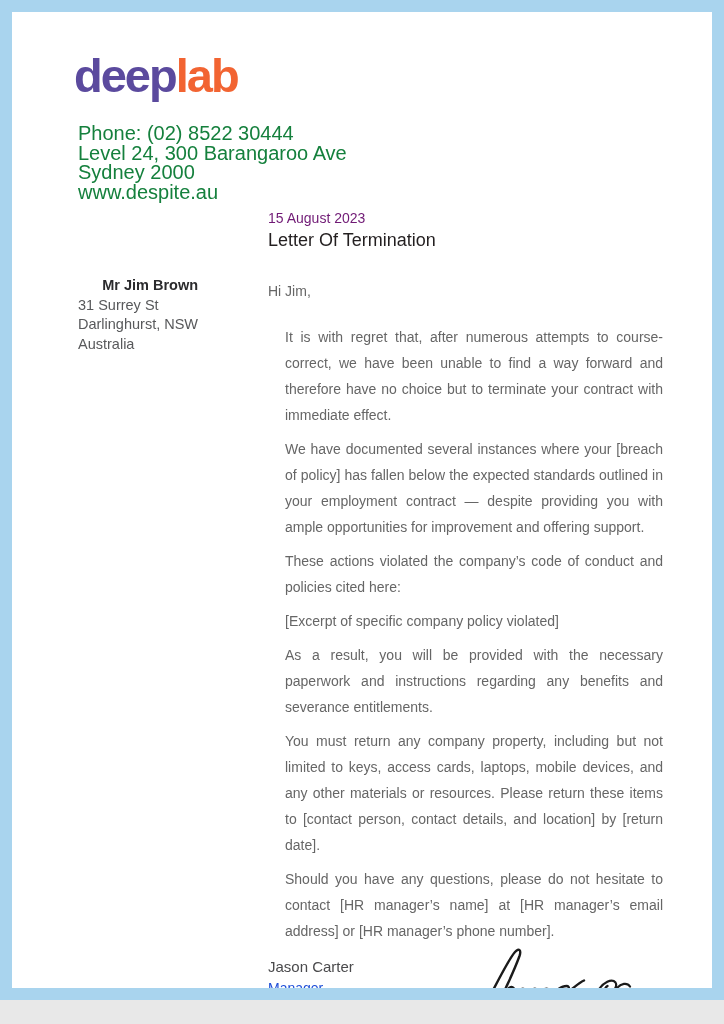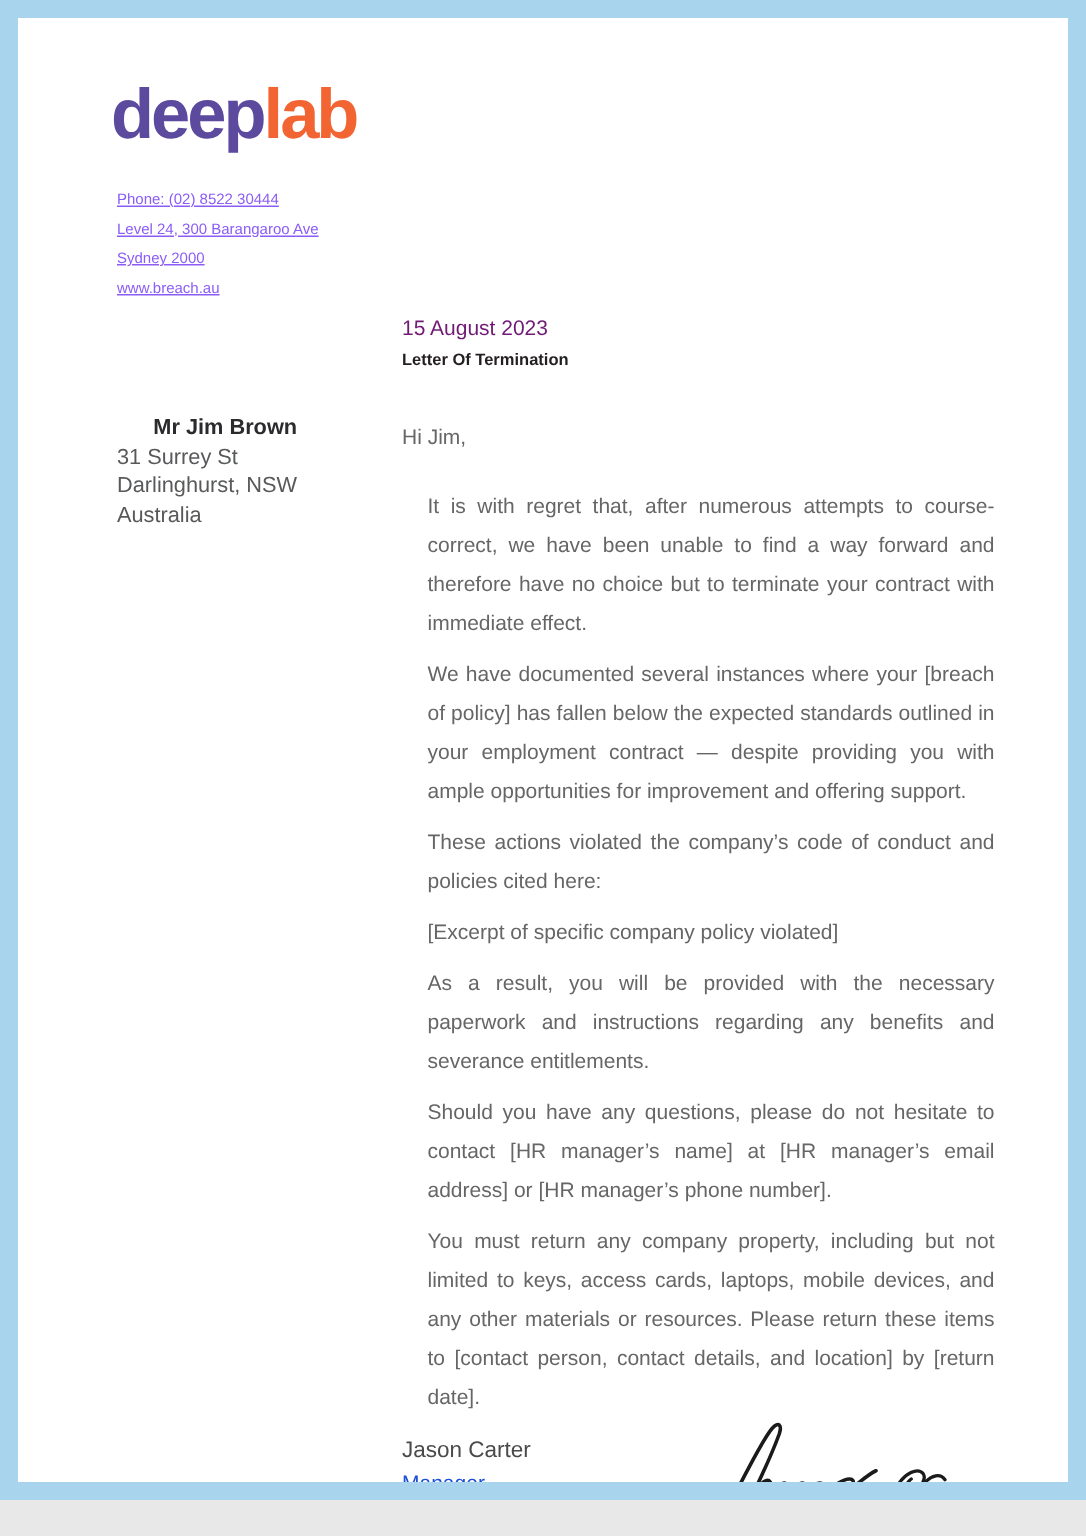--- a/index.html
+++ b/index.html
@@ -19,32 +19,32 @@
   }
   .logo {
     position:absolute; left:62px; top:40px;
     font-size:47px; font-weight:800; letter-spacing:-2px;
     line-height:1;
   }
   .logo .logo-deep { color:#5b4a9e; }
   .logo .logo-lab  { color:#f26432; }
   .contact {
     position:absolute; left:66px; top:112px;
-    font-size:10px; line-height:19.5px; color:#8b5cf6;text-decoration:underline;
+    font-size:20px; line-height:19.5px; color:#15803d;
   }
   .recipient {
     position:absolute; left:66px; top:264px;
     font-size:14.5px; line-height:19.5px; color:#58595b;
   }
   .recipient .recipient-name { font-weight:bold; color:#2b2b2d;text-align:right; }
   .main {
     position:absolute; left:256px; top:196px; width:395px;
   }
   .date-line { font-size:14px; color:#701a75; line-height:20px; margin:0 0 2px 0; }
-  .subject   { font-size:11px; font-weight:bold; color:#231f20; line-height:20px; margin:0 0 28px 0; }
+  .subject   { font-size:18px; font-weight:normal; color:#231f20; line-height:20px; margin:0 0 28px 0; }
   .greeting  { font-size:14px; color:#666666; line-height:26px; margin:0 0 20px 0; }
   .body-text p {
     font-size:14px; color:#666666; line-height:26px;
     text-align:justify; margin:0 0 8px 17px;
   }
   .sig-row {
     display:flex; justify-content:space-between; align-items:flex-start;
     margin-top:14px;
   }
   .sig-name  { font-size:15px; color:#4a4a4c; margin:0 0 5px 0; }
@@ -58,43 +58,43 @@
   <div class="page">
 
     <div class="logo">
       <span class="logo-deep">deep</span><span class="logo-lab">lab</span>
     </div>
 
     <div class="contact">
       <div>Phone:  (02) 8522 30444</div>
       <div>Level 24, 300 Barangaroo Ave</div>
       <div>Sydney 2000</div>
-      <div>www.breach.au</div>
+      <div>www.despite.au</div>
     </div>
 
     <div class="recipient">
       <div class="recipient-name">Mr Jim Brown</div>
       <div>31 Surrey St</div>
       <div>Darlinghurst, NSW</div>
       <div>Australia</div>
     </div>
 
     <div class="main">
       <p class="date-line">15 August 2023</p>
       <p class="subject">Letter Of Termination</p>
       <p class="greeting">Hi Jim,</p>
 
       <div class="body-text">
         <p>It is with regret that, after numerous attempts to course-correct, we have been unable to find a way forward and therefore have no choice but to terminate your contract with immediate effect.</p>
         <p>We have documented several instances where your [breach of policy] has fallen below the expected standards outlined in your employment contract — despite providing you with ample opportunities for improvement and offering support.</p>
         <p>These actions violated the company’s code of conduct and policies cited here:</p>
         <p>[Excerpt of specific company policy violated]</p>
         <p>As a result, you will be provided with the necessary paperwork and instructions regarding any benefits and severance entitlements.</p>
+        <p>You must return any company property, including but not limited to keys, access cards, laptops, mobile devices, and any other materials or resources. Please return these items to [contact person, contact details, and location] by [return date].</p>
         <p>Should you have any questions, please do not hesitate to contact [HR manager’s name] at [HR manager’s email address] or [HR manager’s phone number].</p>
-        <p>You must return any company property, including but not limited to keys, access cards, laptops, mobile devices, and any other materials or resources. Please return these items to [contact person, contact details, and location] by [return date].</p>
       </div>
 
       <div class="sig-row">
         <div>
           <p class="sig-name">Jason Carter</p>
           <p class="sig-title">Manager</p>
           <p class="sig-dept">Digital Department</p>
         </div>
         <div class="sig-graphic">
           <svg width="175" height="85" viewBox="0 0 175 85" xmlns="http://www.w3.org/2000/svg">

